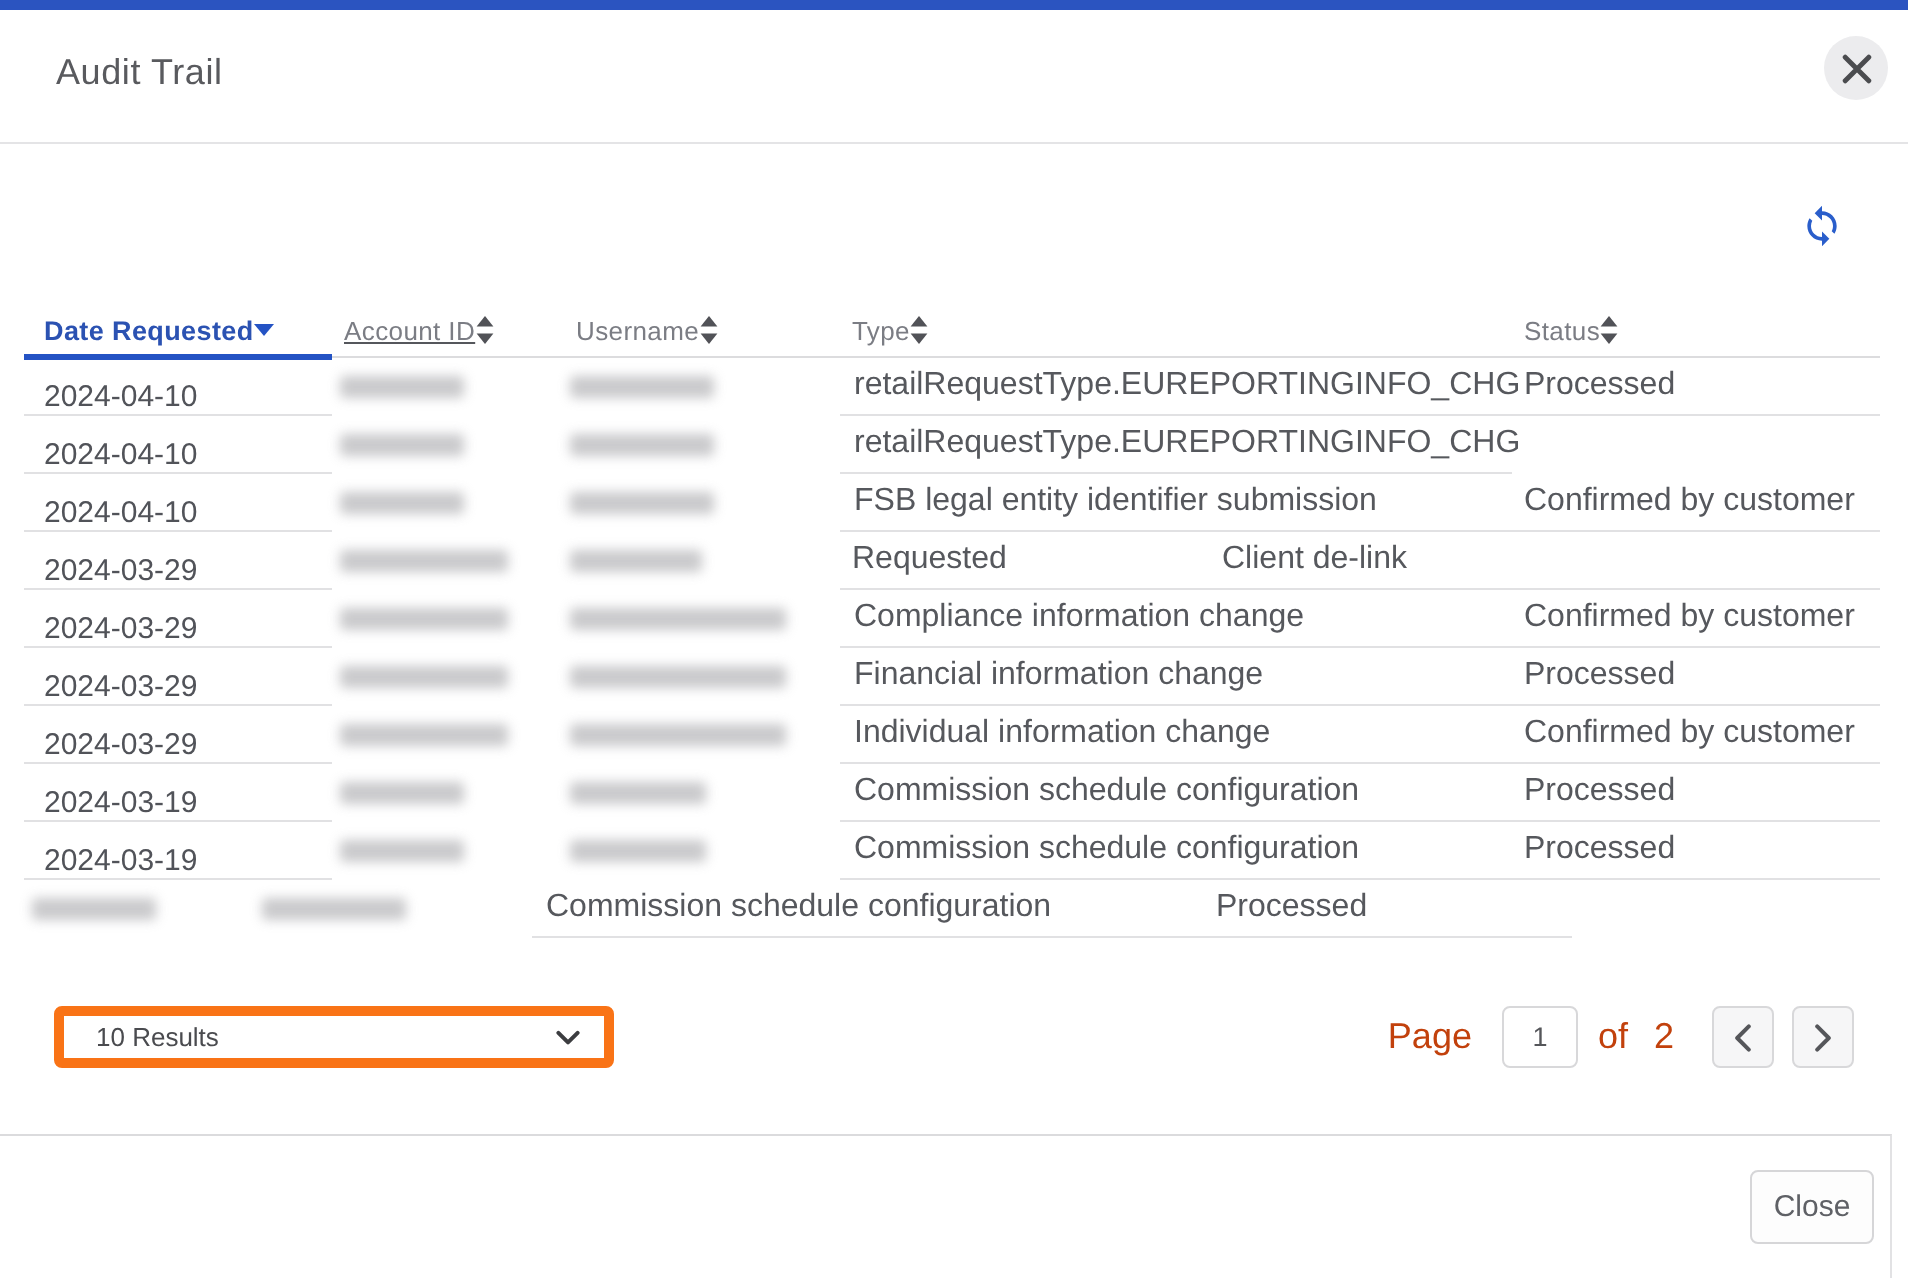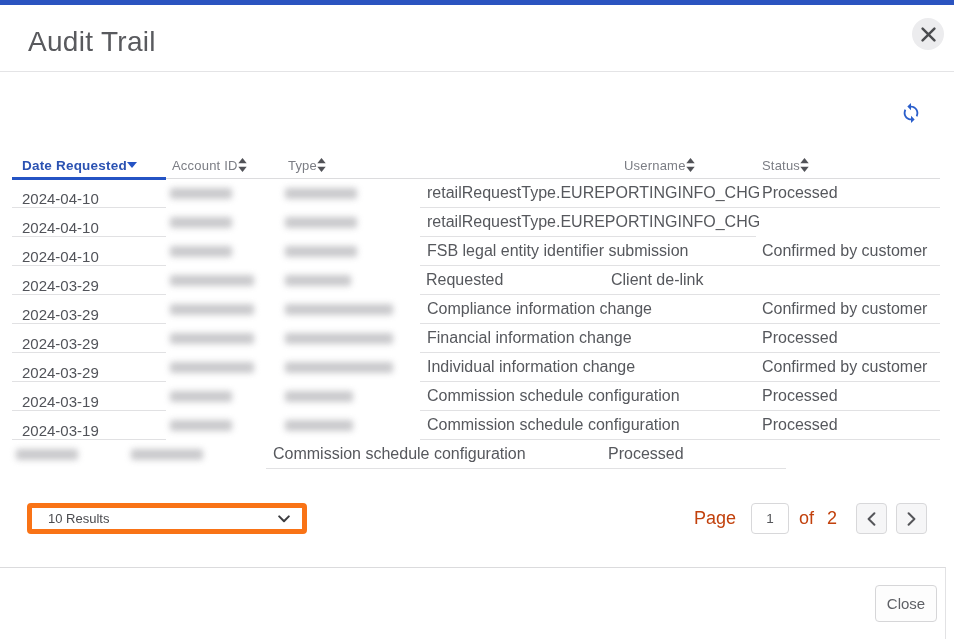--- a/index.html
+++ b/index.html
@@ -5,21 +5,21 @@
   * { margin: 0; padding: 0; box-sizing: border-box; }
   html, body { background: #fff; }
   body {
     font-family: "Liberation Sans", "DejaVu Sans", sans-serif;
     width: 954px; height: 639px; position: relative; overflow: hidden;
     color: #55575c;
   }
   .topbar { position: absolute; top: 0; left: 0; width: 954px; height: 5px; background: #2b54c0; }
 
   .modal-header { position: absolute; top: 5px; left: 0; width: 954px; height: 67px; border-bottom: 1px solid #e4e4e6; background: #fff; }
-  .modal-title { position: absolute; left: 28px; top: 21px; font-size: 28px; font-weight: 400; color: #595a5e; letter-spacing: 0.3px; }
+  .modal-title { position: absolute; left: 28px; top: 21px; font-size: 18px; font-weight: 400; color: #595a5e; letter-spacing: 0.3px; }
   .close-circle {
     position: absolute; right: 10px; top: 13px; width: 32px; height: 32px; border-radius: 50%;
     background: #ececee; border: none; display: flex; align-items: center; justify-content: center; cursor: pointer;
   }
 
   .refresh-btn {
     position: absolute; left: 896px; top: 98px; width: 30px; height: 30px;
     background: transparent; border: none; display: flex; align-items: center; justify-content: center; cursor: pointer;
   }
 
@@ -27,21 +27,21 @@
   .thead {
     position: absolute; top: 152px; left: 12px; width: 928px; height: 27px;
     display: flex; border-bottom: 1px solid #dcdcde;
   }
   .th { display: flex; align-items: center; justify-content: flex-start; padding: 0 8px 0 6px; position: relative; }
   .th .th-label { font-size: 13px; color: #7b7d84; letter-spacing: 0.2px; white-space: nowrap; }
   .th.c1 { padding-left: 10px; }
   .th.c1 .th-label { color: #2b52b2; font-weight: 700; font-size: 13.5px; }
   .th.c1::after { content: ""; position: absolute; left: 0; right: 0; bottom: -2px; height: 3px; background: #2453c4; }
   .c1 { width: 154px; }
-  .c2 { width: 116px; }
+  .c2 { width: 116px; text-decoration: underline; }
   .c3 { width: 138px; }
   .c4 { width: 336px; }
   .c5 { width: 184px; }
 
   .tbody { position: absolute; top: 179px; left: 12px; width: 928px; }
   .tr { display: flex; height: 29px; }
   .td { display: flex; align-items: center; }
   .td.c1 { padding-left: 10px; font-size: 15px; color: #515359; border-bottom: 1px solid #e1e1e3; margin-top: 11px; }
   .td.c2 { padding-left: 4px; }
   .td.c3 { padding-left: 3px; }
@@ -119,31 +119,31 @@
   </div>
   <div class="th c2">
     <span class="th-label">Account ID</span>
     <span style="display:flex">
       <svg width="9" height="14" viewBox="0 0 9 14" fill="#515257">
           <path d="M4.5 0L8.7 5.2H.3z"></path>
           <path d="M4.5 14L8.7 8.8H.3z"></path>
         </svg>
     </span>
   </div>
-  <div class="th c4">
-    <span class="th-label">Type</span>
+  <div class="th c3">
+    <span class="th-label">Username</span>
     <span style="display:flex">
       <svg width="9" height="14" viewBox="0 0 9 14" fill="#515257">
           <path d="M4.5 0L8.7 5.2H.3z"></path>
           <path d="M4.5 14L8.7 8.8H.3z"></path>
         </svg>
     </span>
   </div>
-  <div class="th c3">
-    <span class="th-label">Username</span>
+  <div class="th c4">
+    <span class="th-label">Type</span>
     <span style="display:flex">
       <svg width="9" height="14" viewBox="0 0 9 14" fill="#515257">
           <path d="M4.5 0L8.7 5.2H.3z"></path>
           <path d="M4.5 14L8.7 8.8H.3z"></path>
         </svg>
     </span>
   </div>
   <div class="th c5">
     <span class="th-label">Status</span>
     <span style="display:flex">

